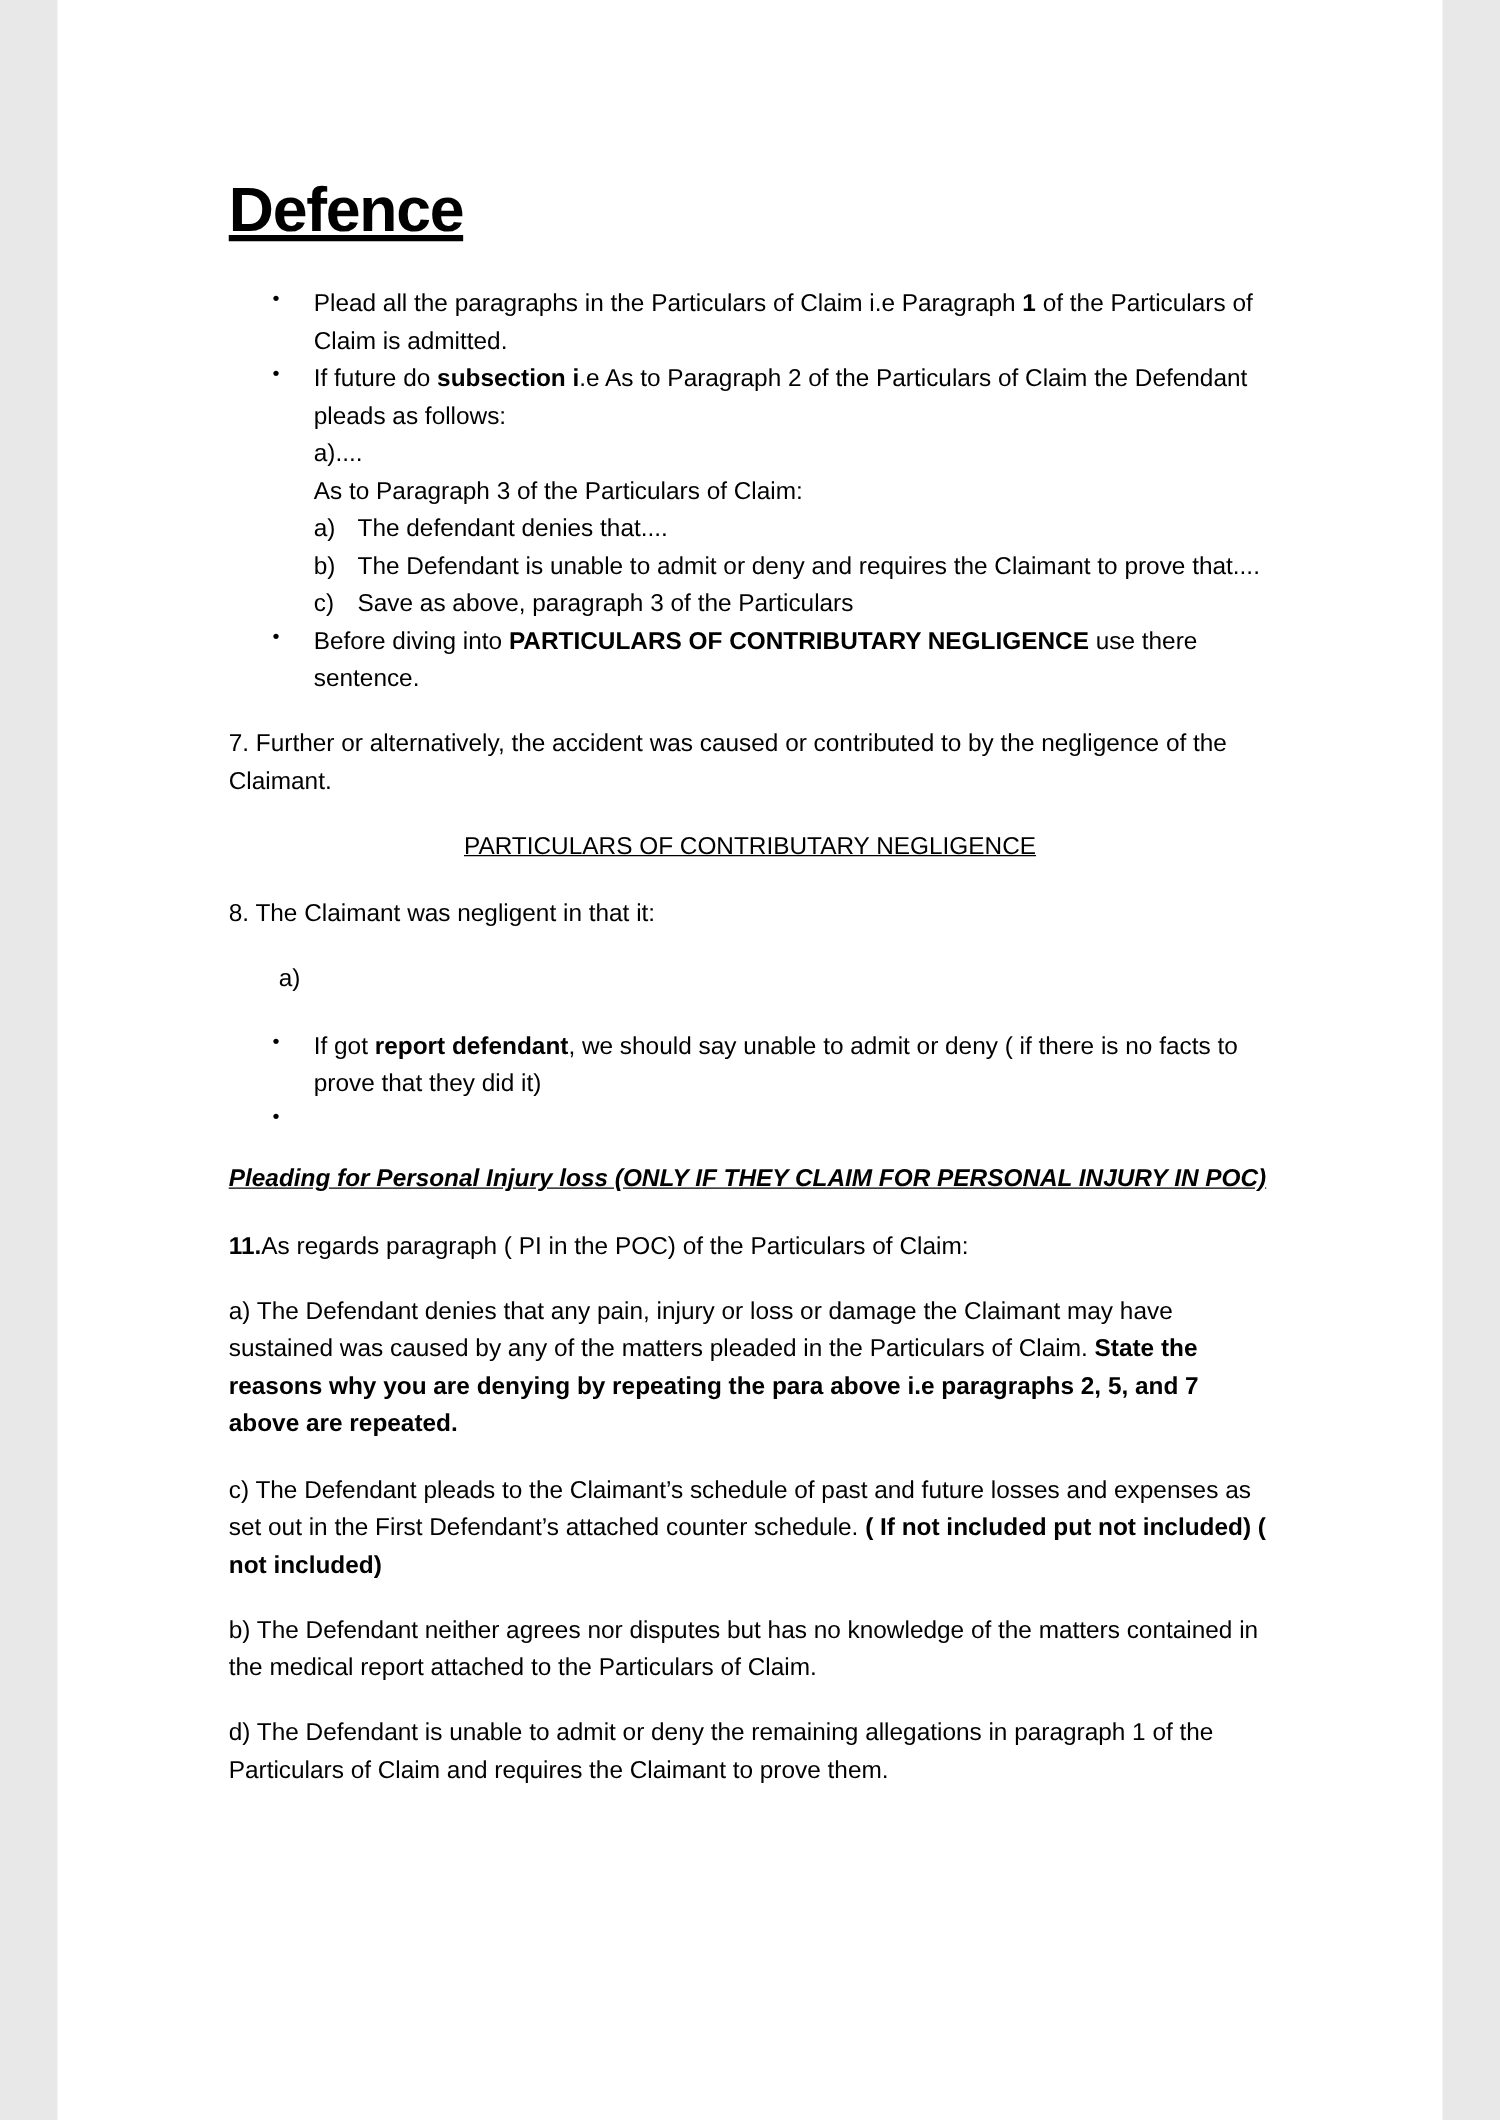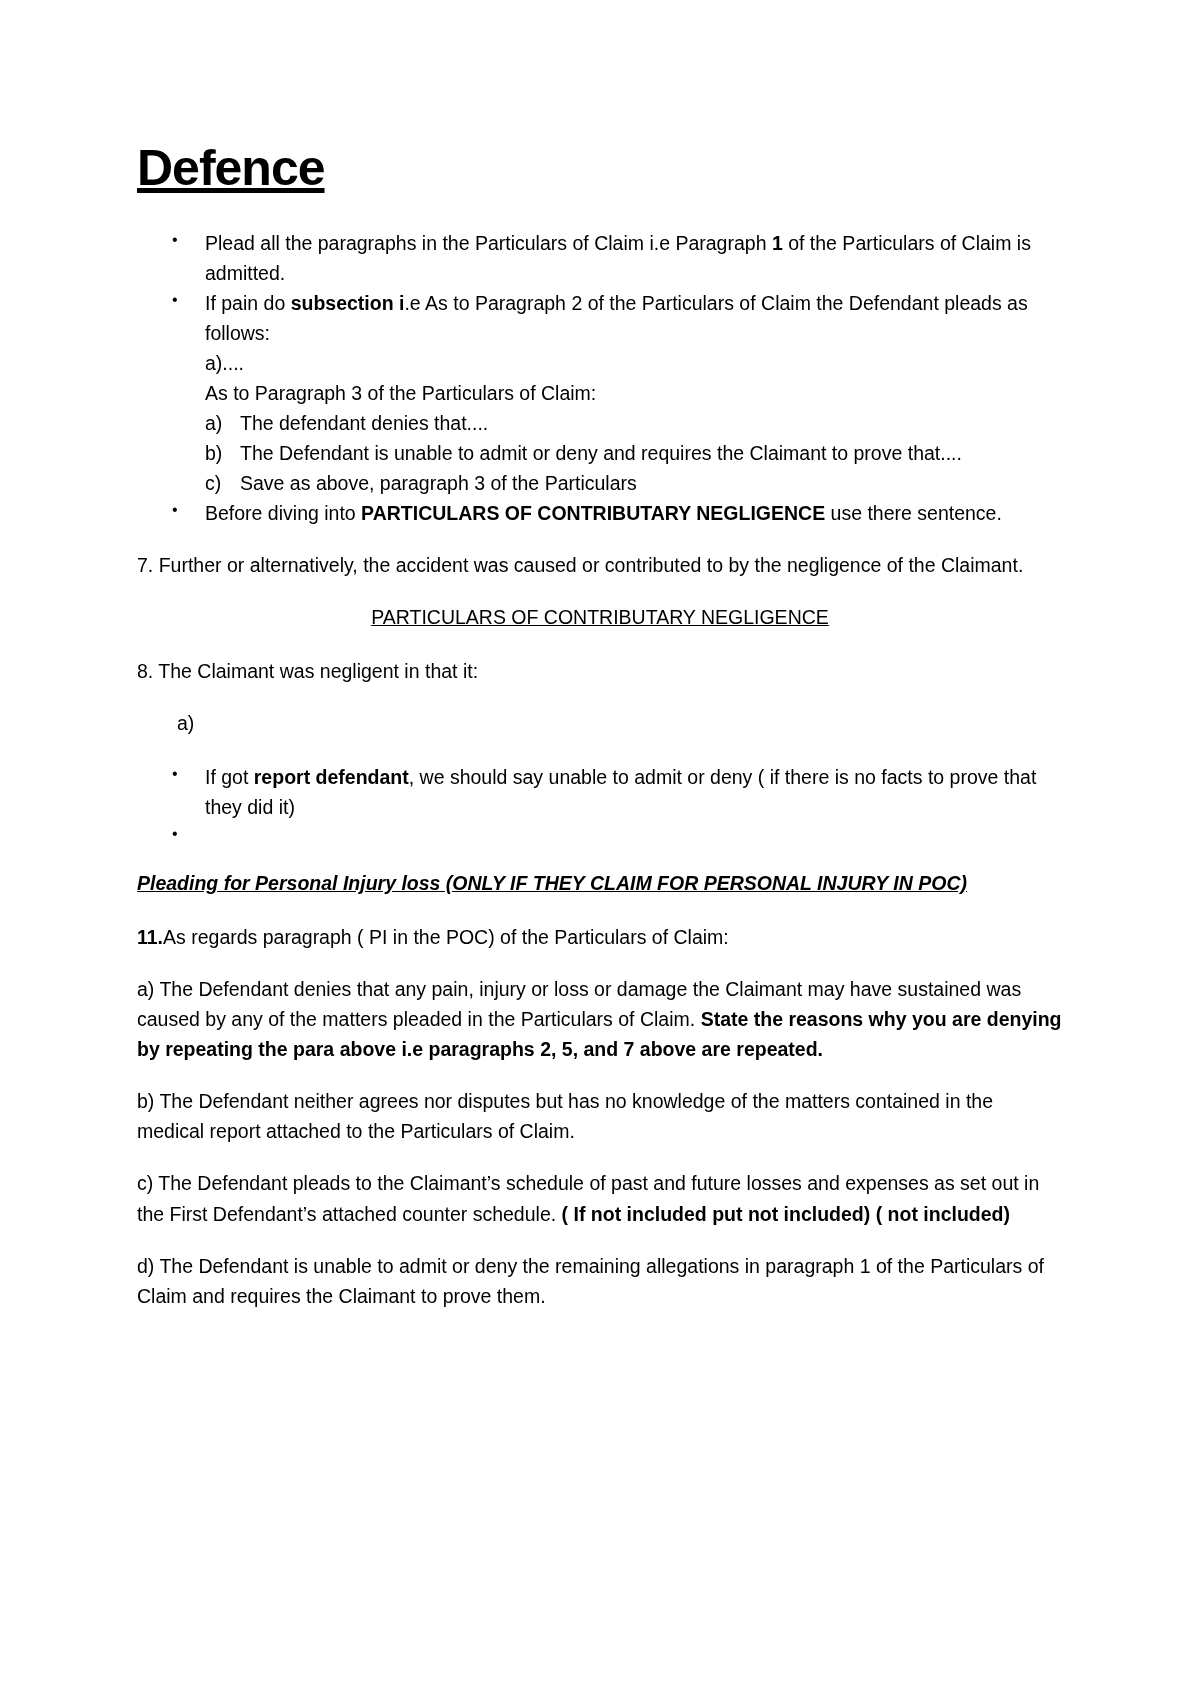--- a/index.html
+++ b/index.html
@@ -1,17 +1,17 @@
 <!DOCTYPE html>
 <html><head>
 <meta charset="utf-8">
 <style>
   html, body { margin: 0; padding: 0; background: #e8e8e8; }
   .page {
-    width: 1200px;
+    width: 1108px;
     height: 1696px;
     margin: 0 auto;
     background: #ffffff;
     color: #000000;
     font-family: "Liberation Sans", sans-serif;
     font-size: 19.5px;
     line-height: 1.54;
     box-sizing: border-box;
     padding: 140px 137px 40px 137px;
     overflow: hidden;
@@ -66,21 +66,21 @@
       <span class="bullet-marker">•</span>
       <div class="bullet-content">
         <span>Plead all the paragraphs in the Particulars of Claim i.e Paragraph </span><b>1</b><span> of the Particulars of Claim is admitted.</span>
       </div>
     </div>
 
     <div class="bullet-row">
       <span class="bullet-marker">•</span>
       <div class="bullet-content">
         <div>
-          <span>If pain do </span><b>subsection i</b><span>.e As to Paragraph 2 of the Particulars of Claim the Defendant pleads as follows:</span>
+          <span>If future do </span><b>subsection i</b><span>.e As to Paragraph 2 of the Particulars of Claim the Defendant pleads as follows:</span>
         </div>
         <div>a)....</div>
         <div>As to Paragraph 3 of the Particulars of Claim:</div>
         <div class="abc-row">
           <span class="abc-marker">a)</span>
           <div class="abc-text">The defendant denies that....</div>
         </div>
         <div class="abc-row">
           <span class="abc-marker">b)</span>
           <div class="abc-text">The Defendant is unable to admit or deny and requires the Claimant to prove that....</div>
@@ -121,19 +121,19 @@
       <div class="bullet-content"></div>
     </div>
   </div>
 
   <p class="heading-bold-underline">Pleading for Personal Injury loss (ONLY IF THEY CLAIM FOR PERSONAL INJURY IN POC)</p>
 
   <p><b>11.</b><span>As regards paragraph ( PI in the POC) of the Particulars of Claim:</span></p>
 
   <p><span>a) The Defendant denies that any pain, injury or loss or damage the Claimant may have sustained was caused by any of the matters pleaded in the Particulars of Claim. </span><b>State the reasons why you are denying by repeating the para above i.e paragraphs 2, 5, and 7 above are repeated.</b></p>
 
+  <p><span>c) The Defendant pleads to the Claimant’s schedule of past and future losses and expenses as set out in the First Defendant’s attached counter schedule. </span><b>( If not included put not included) ( not included)</b></p>
+
   <p>b) The Defendant neither agrees nor disputes but has no knowledge of the matters contained in the medical report attached to the Particulars of Claim.</p>
-
-  <p><span>c) The Defendant pleads to the Claimant’s schedule of past and future losses and expenses as set out in the First Defendant’s attached counter schedule. </span><b>( If not included put not included) ( not included)</b></p>
 
   <p>d) The Defendant is unable to admit or deny the remaining allegations in paragraph 1 of the Particulars of Claim and requires the Claimant to prove them.</p>
 
 </div>
 
 </body></html>

